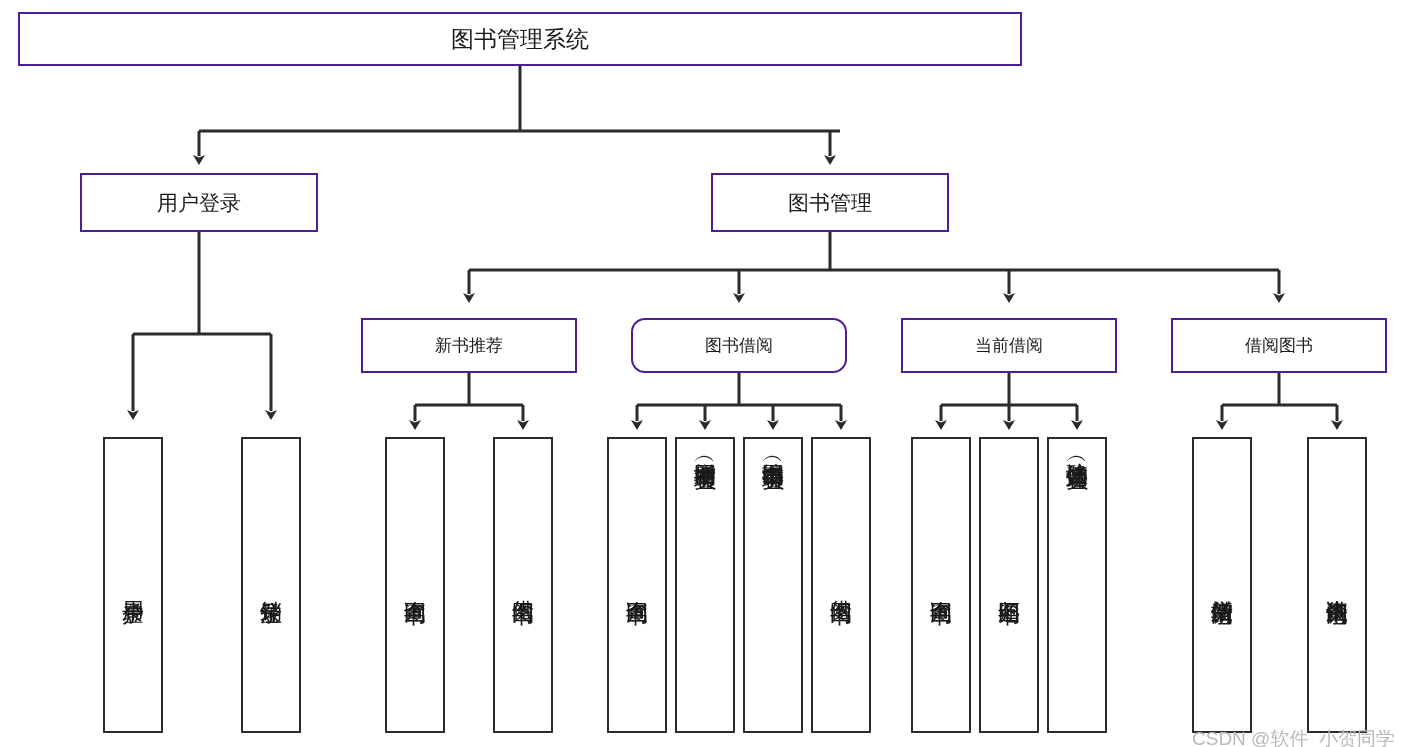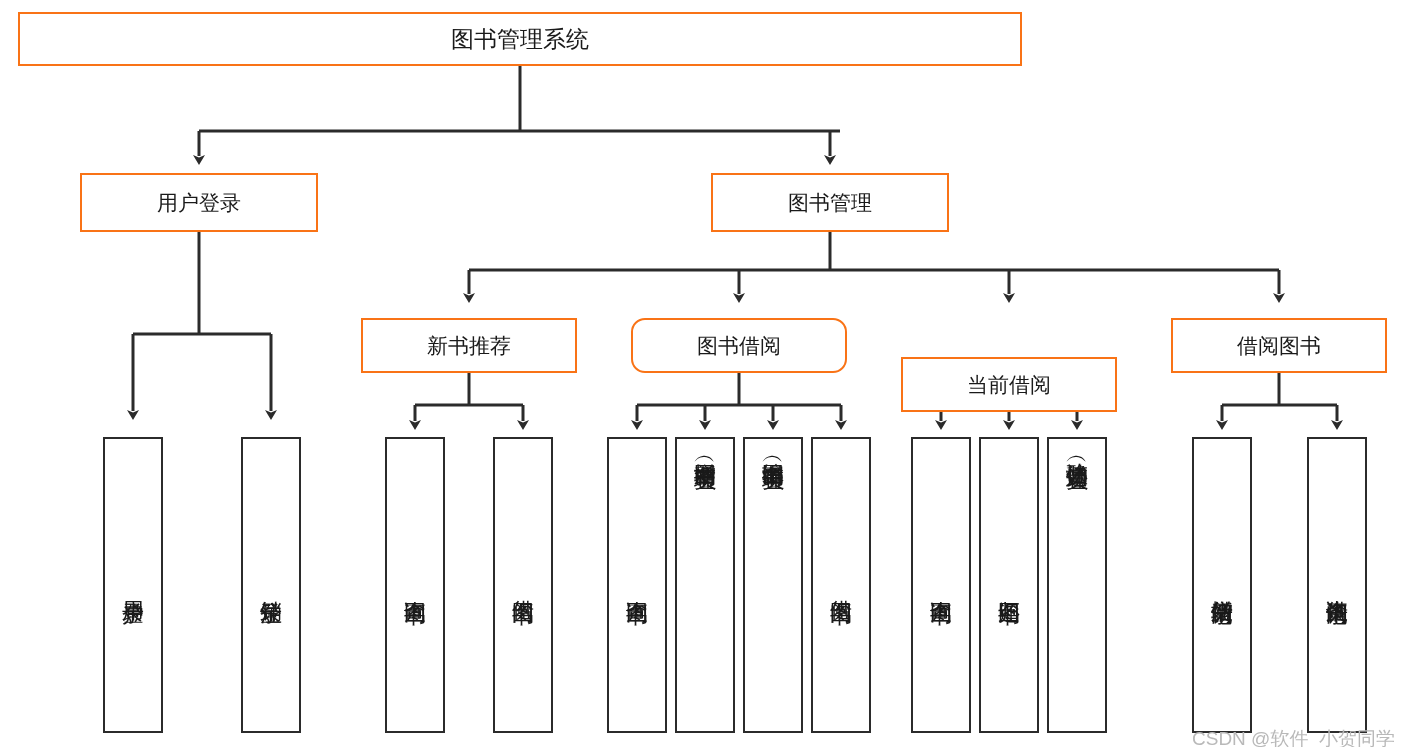--- a/index.html
+++ b/index.html
@@ -22,36 +22,36 @@
     position: absolute;
     left: 0;
     top: 0;
     width: 1405px;
     height: 747px;
     pointer-events: none;
   }
   .node {
     position: absolute;
     box-sizing: border-box;
-    border: 2px solid #f97316;
+    border: 2px solid #4c1d95;
     background: #ffffff;
     display: flex;
     align-items: center;
     justify-content: center;
     color: #1a1a1a;
     z-index: 2;
   }
   .node.root {
     font-size: 23px;
   }
   .node.lvl2 {
     font-size: 21px;
   }
   .node.lvl3 {
-    font-size: 21px;
+    font-size: 17px;
   }
   .leaf {
     position: absolute;
     box-sizing: border-box;
     border: 2px solid #2b2b2b;
     background: #ffffff;
     z-index: 2;
     display: flex;
     justify-content: center;
   }
@@ -151,21 +151,21 @@
   </div>
 
   <div class="node lvl3" style="left:361px; top:318px; width:216px; height:55px;">
     <span>新书推荐</span>
   </div>
 
   <div class="node lvl3" style="left:631px; top:318px; width:216px; height:55px;border-radius:14px;">
     <span>图书借阅</span>
   </div>
 
-  <div class="node lvl3" style="left:901px; top:318px; width:216px; height:55px;margin-top:39px;">
+  <div class="node lvl3" style="left:901px; top:318px; width:216px; height:55px;">
     <span>当前借阅</span>
   </div>
 
   <div class="node lvl3" style="left:1171px; top:318px; width:216px; height:55px;">
     <span>借阅图书</span>
   </div>
 
   <div class="leaf align-middle" style="left:103px; top:437px; width:60px; height:296px;">
     <span class="vtext">用户登录</span>
   </div>

